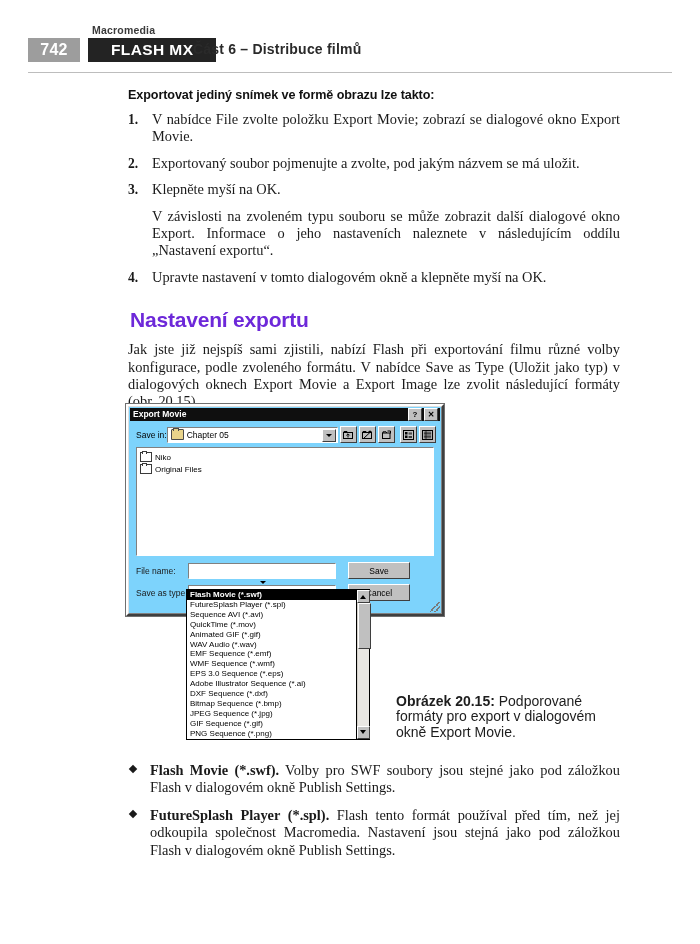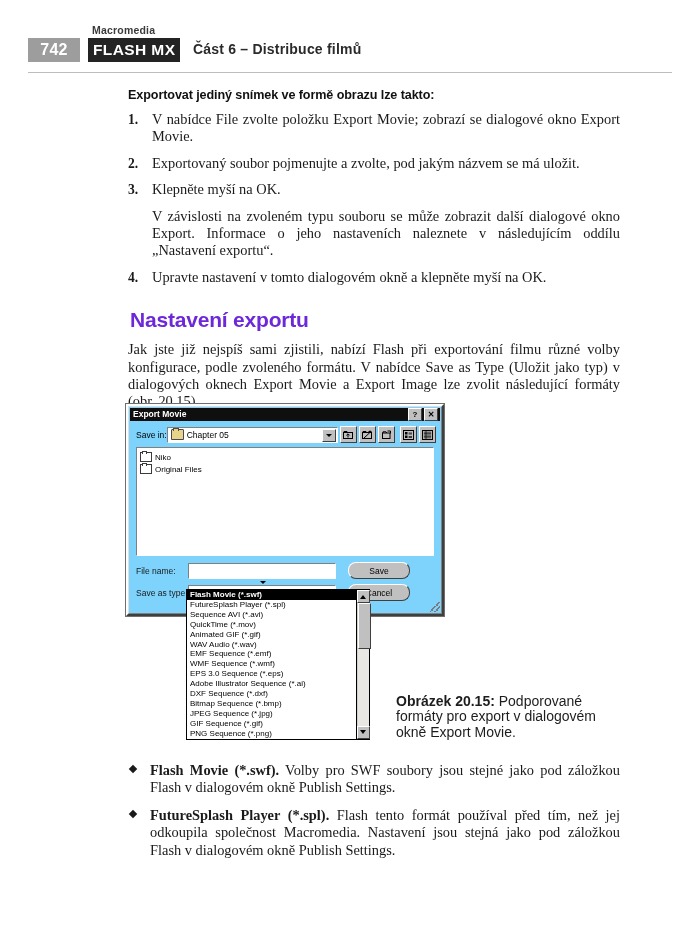--- a/index.html
+++ b/index.html
@@ -27,21 +27,21 @@
     font-size:16px;font-weight:bold;
     display:flex;align-items:center;justify-content:center;
     letter-spacing:.3px;
   }
   .brandbox{
     position:absolute;left:88px;top:14px;
     height:24px;background:#232323;color:#ffffff;
     font-family:"Liberation Sans", sans-serif;
     font-size:15.5px;font-weight:bold;letter-spacing:.4px;
     display:flex;align-items:center;justify-content:center;
-    padding:0 5px;
+    padding:0 23px;
   }
   .chaptertitle{
     position:absolute;left:193px;top:17px;
     font-family:"Liberation Sans", sans-serif;
     font-size:14px;font-weight:600;color:#2a2a2a;letter-spacing:.2px;
   }
   .rule{
     position:absolute;left:28px;top:72px;width:644px;height:1px;
     background:#bdbdbd;
   }
@@ -163,21 +163,21 @@
     width:146px;height:14px;background:#fff;position:relative;
     border-top:1px solid #808080;border-left:1px solid #808080;
     border-right:1px solid #fff;border-bottom:1px solid #fff;
     display:flex;align-items:center;
   }
   .tcombo .val{font-size:8px;padding-left:3px;}
   .dbtn{
     margin-left:12px;width:60px;height:15px;background:#c0c0c0;
     border-top:1px solid #fff;border-left:1px solid #fff;
     border-right:1px solid #3f3f3f;border-bottom:1px solid #3f3f3f;
-    font-size:8.5px;display:flex;align-items:center;justify-content:center;color:#000;border-radius:8px;
+    font-size:8.5px;display:flex;align-items:center;justify-content:center;color:#000;
   }
   .grip{
     position:absolute;right:2px;bottom:2px;width:10px;height:10px;
     background:
       linear-gradient(135deg,transparent 45%,#7a7a7a 45%,#7a7a7a 55%,transparent 55%),
       linear-gradient(135deg,transparent 70%,#7a7a7a 70%,#7a7a7a 80%,transparent 80%);
   }
 
   
   .popup{

